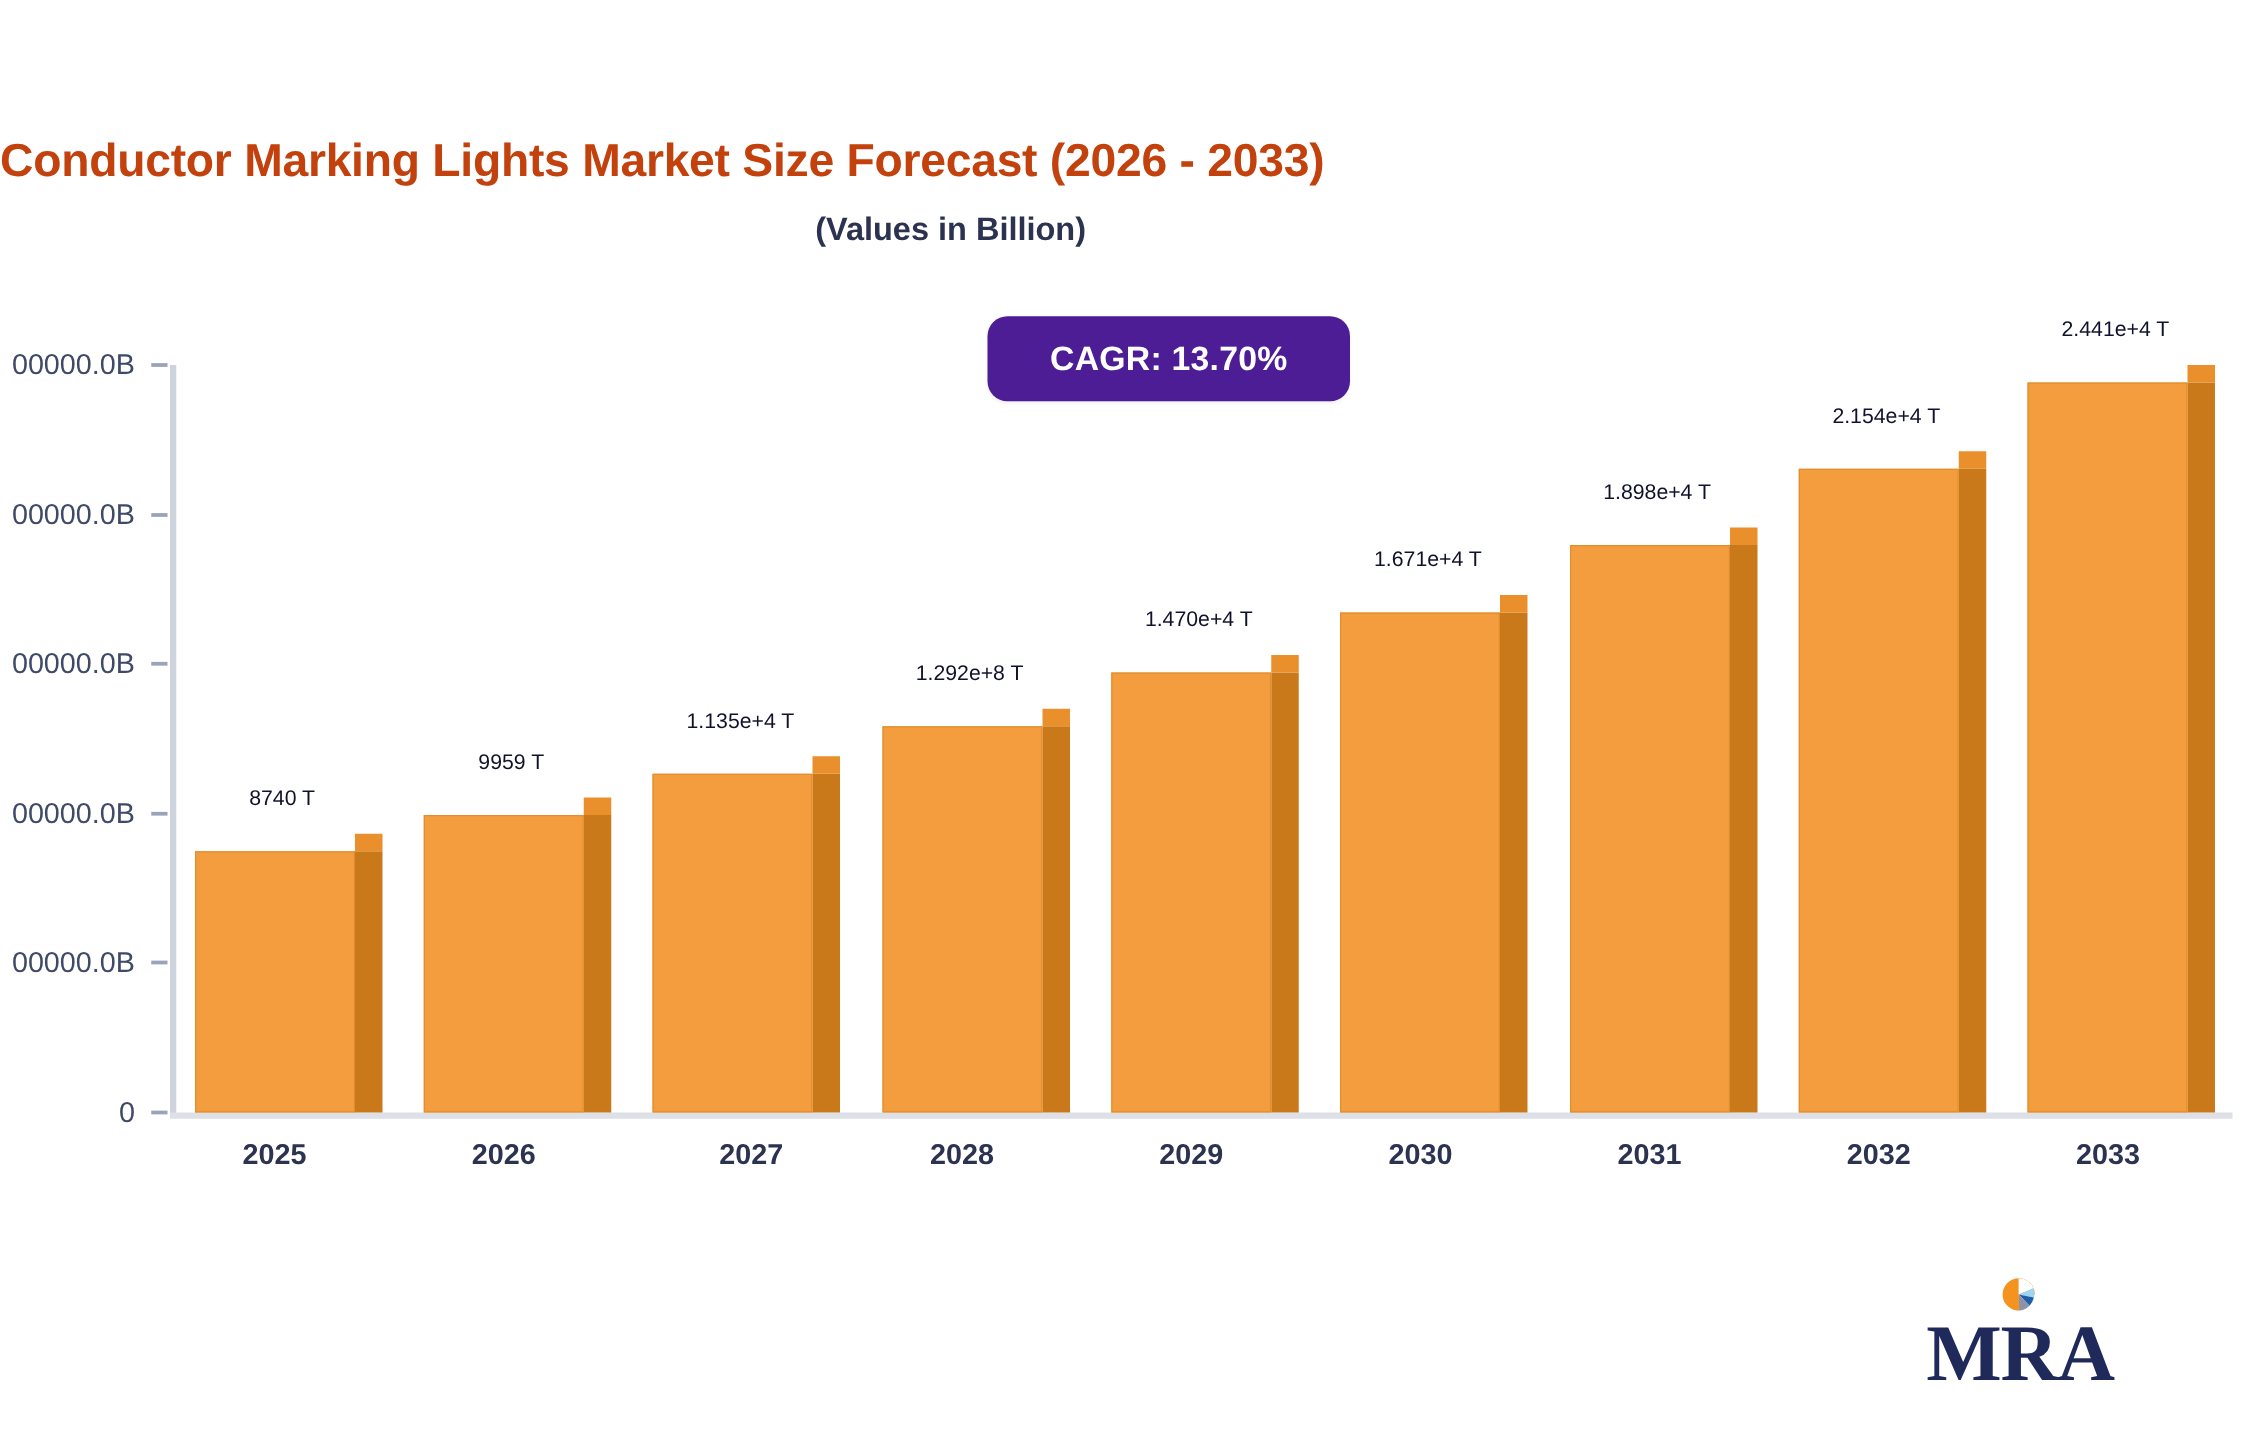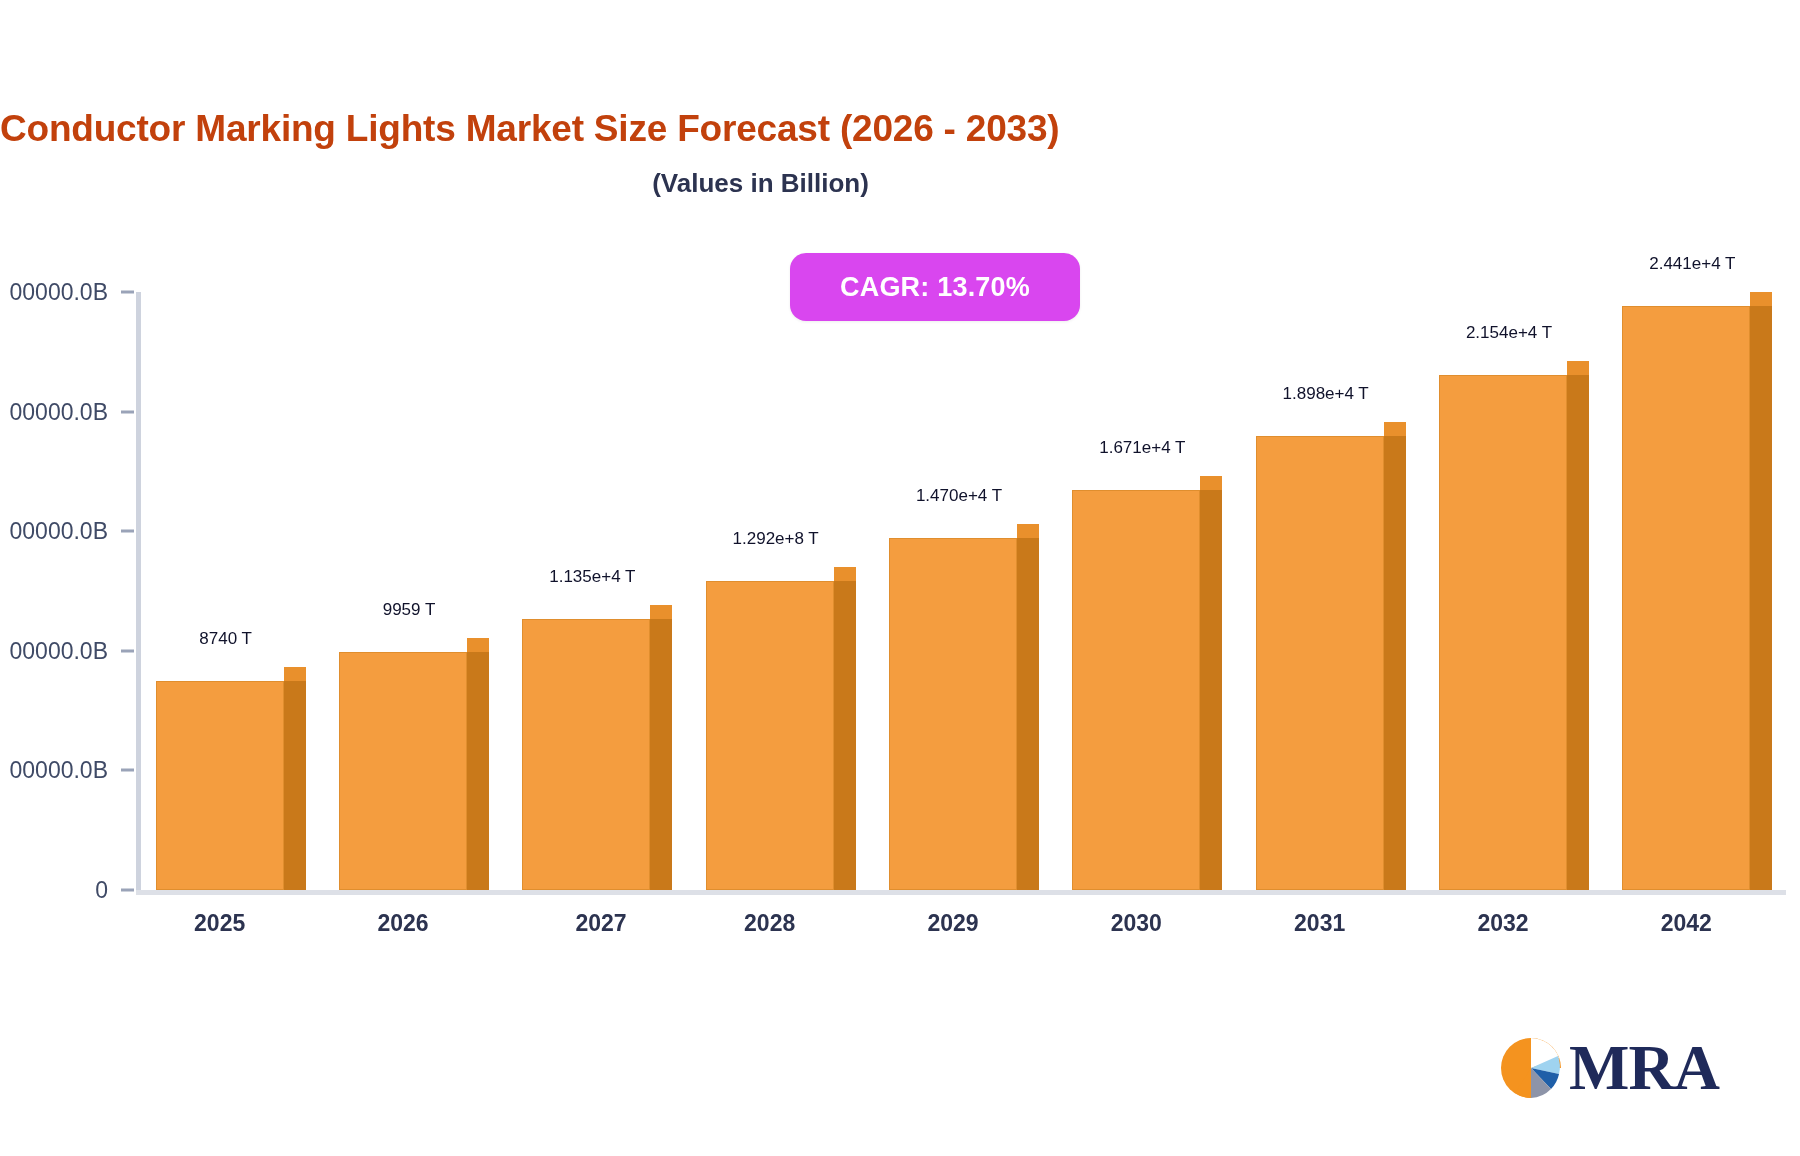--- a/index.html
+++ b/index.html
@@ -42,21 +42,21 @@
     white-space: nowrap;
   }
 
   
   #cagr-badge {
     position: absolute;
     left: 790px;
     top: 253px;
     width: 290px;
     height: 68px;
-    background: #d946ef;
+    background: #4c1d95;
     border-radius: 16px;
     display: flex;
     align-items: center;
     justify-content: center;
     box-shadow: 0 1px 3px rgba(0,0,0,0.07);
   }
   #cagr-badge .cagr-text {
     color: #ffffff;
     font-size: 27px;
     font-weight: bold;
@@ -153,20 +153,21 @@
 
   
   #brand-logo {
     position: absolute;
     left: 1495px;
     top: 1020px;
     width: 240px;
     height: 95px;
     display: flex;
     align-items: center;
+    flex-direction: column;
   }
   #brand-logo .logo-wordmark {
     font-family: "Liberation Serif", serif;
     font-size: 64px;
     font-weight: bold;
     color: #1f2a5a;
     letter-spacing: -1px;
     margin-left: 2px;
     line-height: 1;
   }
@@ -256,21 +257,21 @@
     </div>
   <div id="x-ticks">
       <div class="x-tick-label" style="left: 219.667px;">2025</div>
       <div class="x-tick-label" style="left: 403px;">2026</div>
       <div class="x-tick-label" style="left: 601px;">2027</div>
       <div class="x-tick-label" style="left: 769.667px;">2028</div>
       <div class="x-tick-label" style="left: 953px;">2029</div>
       <div class="x-tick-label" style="left: 1136.33px;">2030</div>
       <div class="x-tick-label" style="left: 1319.67px;">2031</div>
       <div class="x-tick-label" style="left: 1503px;">2032</div>
-      <div class="x-tick-label" style="left: 1686.33px;">2042</div>
+      <div class="x-tick-label" style="left: 1686.33px;">2033</div>
     </div>
 </div>
 
 <div id="brand-logo">
   <svg width="72" height="72" viewBox="0 0 72 72">
     <path d="M36 36 L36 6 A30 30 0 1 0 36 66 Z" fill="#f4931f"></path>
     <path d="M36 36 L66 36 A30 30 0 0 0 36 6 Z" fill="#f4931f"></path>
     <path d="M36 36 L36 6 A30 30 0 0 1 64 26 Z" fill="#ffffff"></path>
     <path d="M36 36 L63 24 A30 30 0 0 1 64 42 Z" fill="#9fd3f0"></path>
     <path d="M36 36 L64 42 A30 30 0 0 1 56 57 Z" fill="#1f5fa8"></path>

